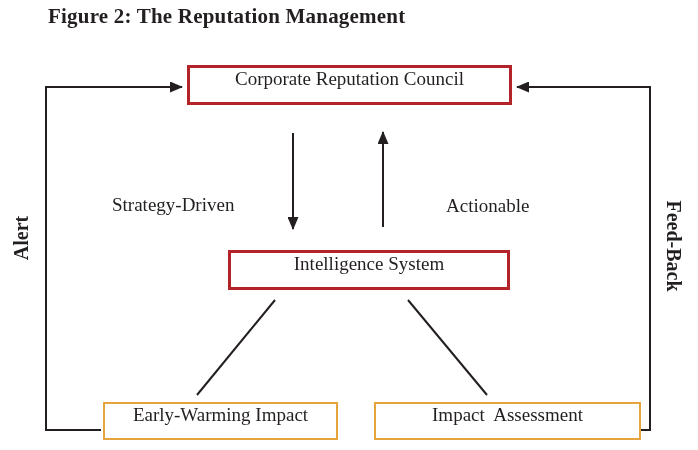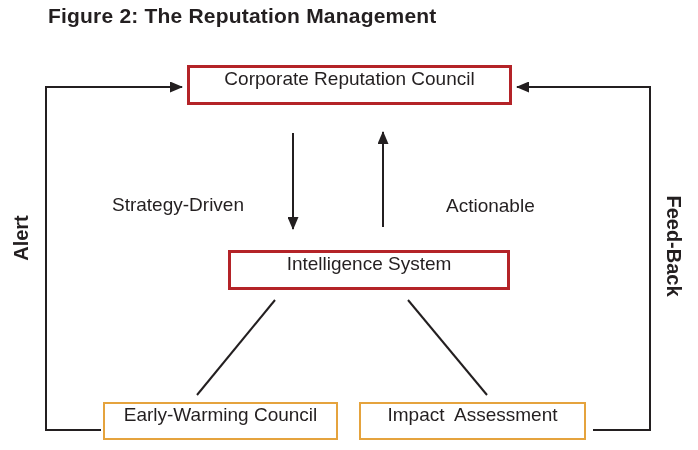--- a/index.html
+++ b/index.html
@@ -5,21 +5,21 @@
   html, body {
     margin: 0;
     padding: 0;
     background: #ffffff;
   }
   .canvas {
     position: relative;
     width: 698px;
     height: 450px;
     background: var(--background, #ffffff);
-    font-family: Liberation Sans, sans-serif;
+    font-family: Liberation Serif, serif;
     color: var(--text, #231f20);
     overflow: hidden;
   }
   .title {
     position: absolute;
     left: 48px;
     top: 4px;
     margin: 0;
     font-size: 21px;
     font-weight: bold;
@@ -52,21 +52,21 @@
     font-size: 19px;
     white-space: pre;
     color: var(--text, #231f20);
   }
   .box.red-border   { border: 3px solid var(--red-border, #b42328); }
   .box.orange-border{ border: 2px solid var(--orange-border, #e5a33d); }
 
   .box.council      { left: 187px; top: 65px;  width: 325px; height: 40px; }
   .box.intelligence { left: 228px; top: 250px; width: 282px; height: 40px; }
   .box.early-warning{ left: 103px; top: 402px; width: 235px; height: 38px; }
-  .box.impact       { left: 359px; top: 402px; width: 227px; height: 38px; }
+  .box.impact       { left: 374px; top: 402px; width: 267px; height: 38px; }
 
   .edge-label {
     position: absolute;
     font-size: 19px;
     color: var(--text, #231f20);
     white-space: nowrap;
   }
   .edge-label.strategy { left: 112px; top: 194px; }
   .edge-label.actionable { left: 446px; top: 195px; }
 
@@ -115,21 +115,21 @@
 
   <div class="box red-border council">
     <span>Corporate Reputation Council</span>
   </div>
 
   <div class="box red-border intelligence">
     <span>Intelligence System</span>
   </div>
 
   <div class="box orange-border early-warning">
-    <span>Early-Warming Council</span>
+    <span>Early-Warming Impact</span>
   </div>
 
   <div class="box orange-border impact">
     <span>Impact  Assessment</span>
   </div>
 
   <div class="edge-label strategy">Strategy-Driven</div>
 
   <div class="edge-label actionable">Actionable</div>
 

